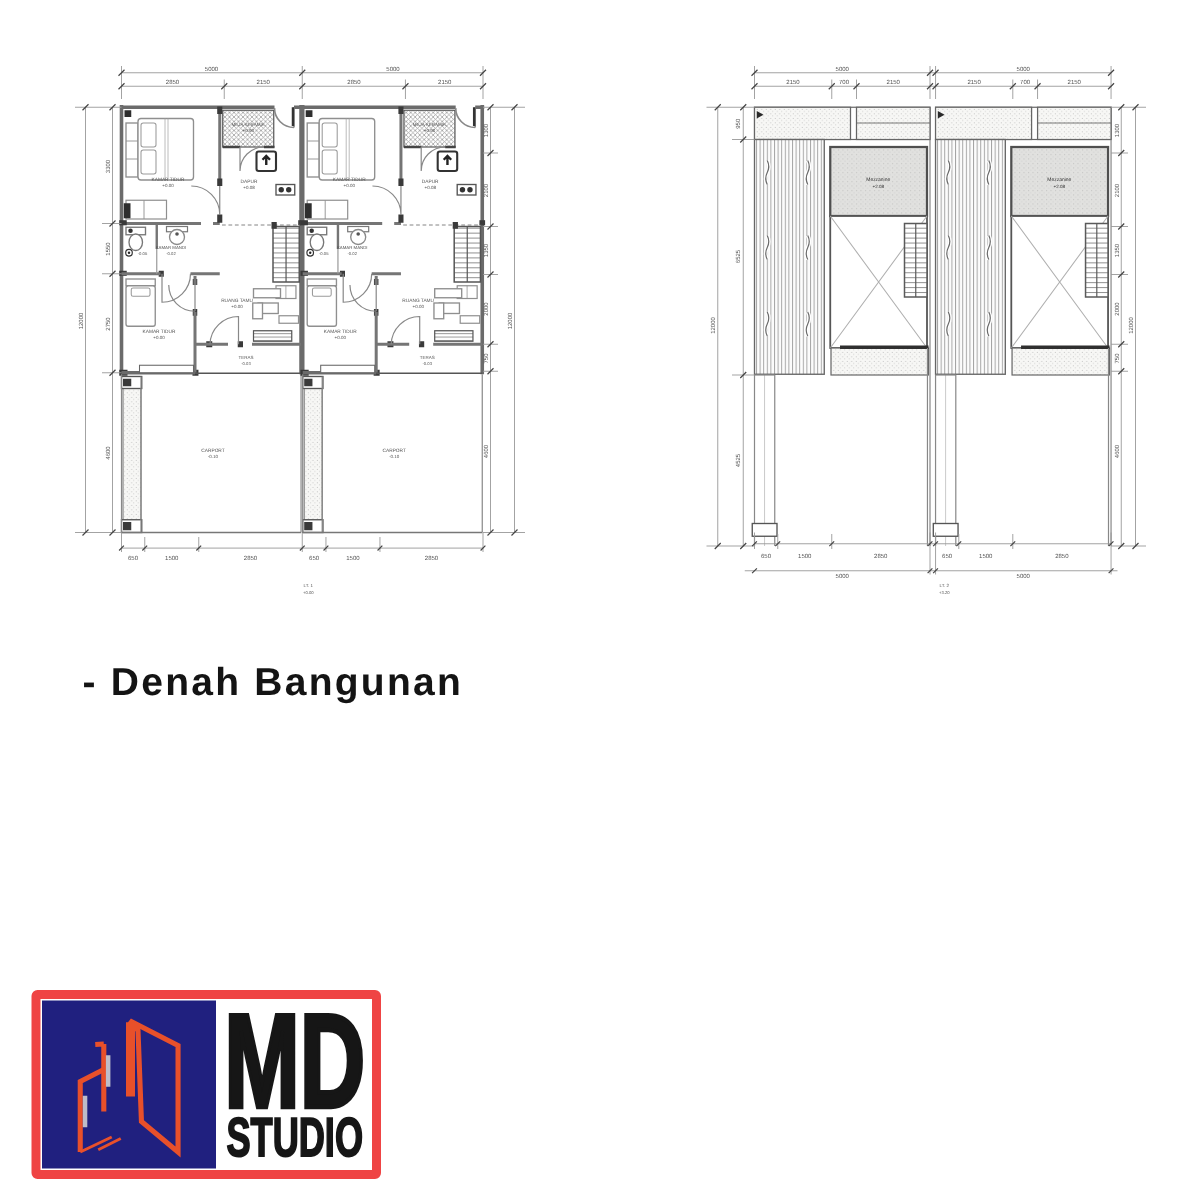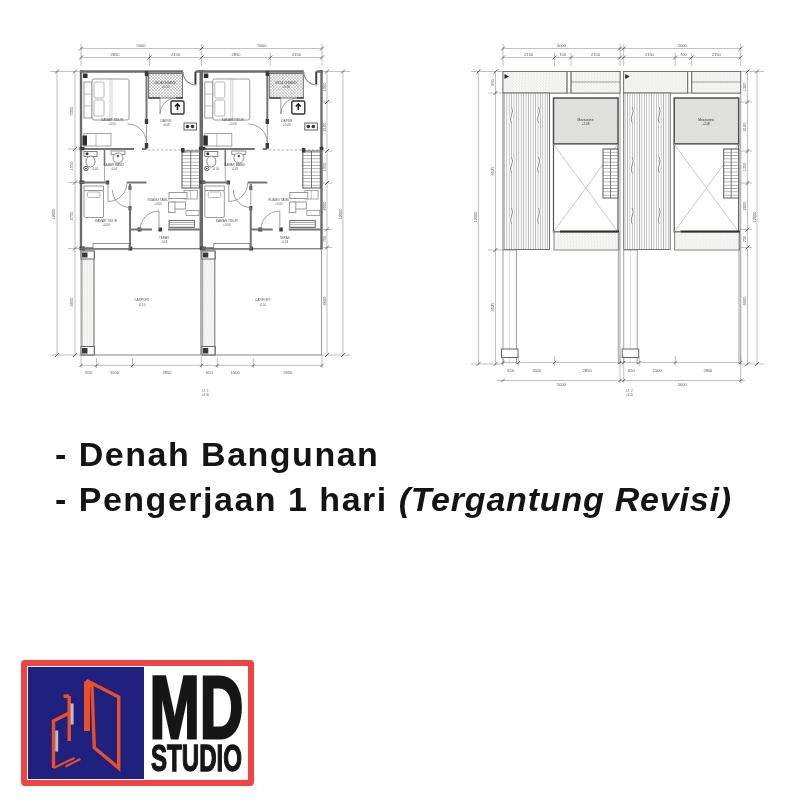--- a/index.html
+++ b/index.html
@@ -1,18 +1,18 @@
 <!DOCTYPE html>
 <html><head>
 <meta charset="utf-8">
 <style>
   html,body{margin:0;padding:0;background:#fff;width:800px;height:800px;overflow:hidden;}
   body{font-family:"Liberation Sans", sans-serif;position:relative;}
   #plans{position:absolute;left:0;top:0;}
-  .blist{position:absolute;left:55px;top:432px;color:#141414;font-weight:bold;font-size:34px;line-height:44.6px;letter-spacing:1.5px;}
+  .blist{position:absolute;left:55px;top:432px;color:#141414;font-weight:bold;font-size:26px;line-height:44.6px;letter-spacing:1.5px;}
   .blist i{letter-spacing:0.8px;}
   .blist i{font-style:italic;}
   #logo{position:absolute;left:21px;top:660px;width:221px;height:114px;background:#fff;border:6px solid #ef4444;border-radius:4px;}
   #logobox{position:absolute;left:1px;top:1px;width:116px;height:112px;background:#20207f;}
   .md{position:absolute;left:122px;top:0px;width:97px;height:112px;}
 </style>
 </head>
 <body>
 
 <svg id="plans" width="800" height="420" viewBox="0 0 800 420" xmlns="http://www.w3.org/2000/svg">
@@ -378,21 +378,20 @@
   <text x="629.5" y="391.5" font-size="3">LT. 2</text>
   <text x="629.5" y="396" font-size="2.8">+3.20</text>
 </g>
 </svg>
 
 <div class="blist">
 
   <div>- Denah Bangunan</div>
 
 
-  <div>- Pengerjaan 1 hari <i>(Tergantung Revisi)</i></div>
 </div>
 
 <div id="logo">
 
   <div id="logobox">
     <svg width="116" height="112" viewBox="0 0 116 112" xmlns="http://www.w3.org/2000/svg">
 
       <path d="M58.5,13.5 L90.7,30 L90.7,101 L66.3,80.7 L64,20 Z" fill="none" stroke="#e8502a" stroke-width="3.4"></path>
 
       <path d="M59,14.5 L59,64" fill="none" stroke="#e8502a" stroke-width="6"></path>

